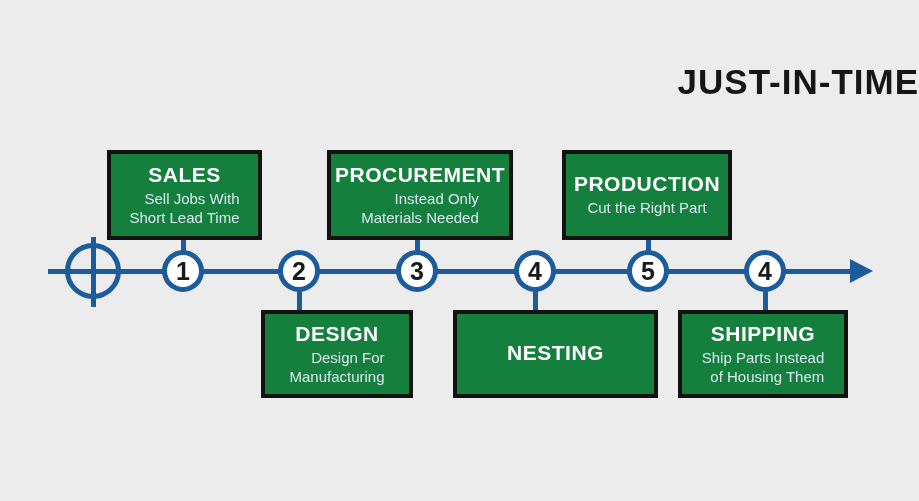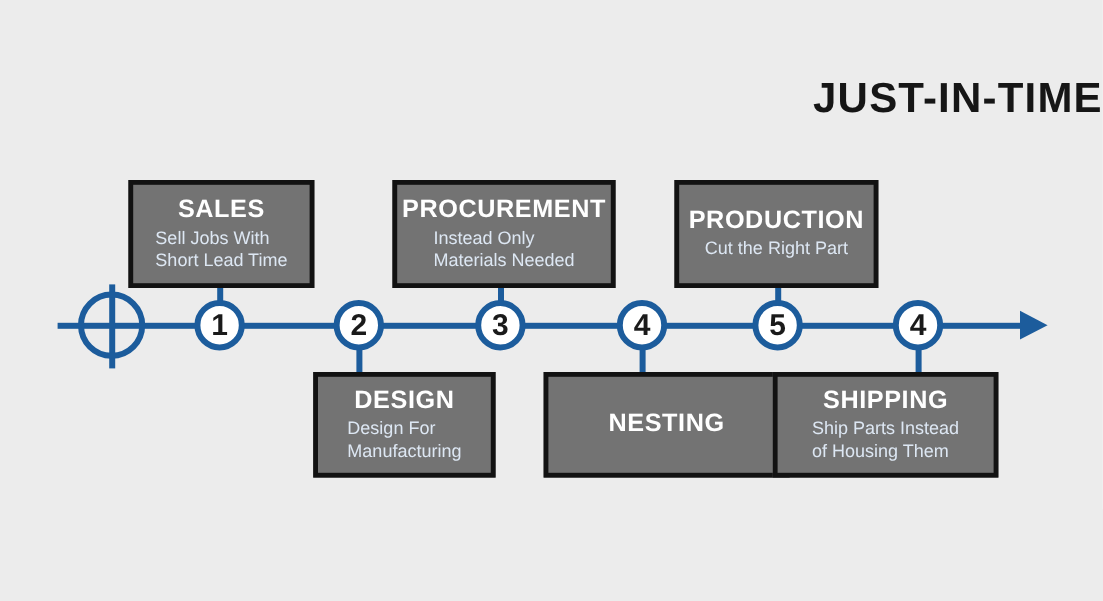--- a/index.html
+++ b/index.html
@@ -78,26 +78,26 @@
     align-items: center;
     justify-content: center;
     font-size: 25px;
     font-weight: bold;
     color: #1a1a1a;
   }
   .step-box {
     position: absolute;
     box-sizing: border-box;
     border: 4px solid #121212;
-    background: #737373;
+    background: #15803d;
     display: flex;
     flex-direction: column;
     align-items: center;
     justify-content: center;
-    text-align: left;
+    text-align: right;
     padding: 4px 2px;
   }
   .box-title {
     font-size: 21px;
     font-weight: bold;
     color: #ffffff;
     letter-spacing: 0.5px;
     margin-bottom: 3px;
   }
   .box-sub {
@@ -164,19 +164,19 @@
   </div>
 
   <div class="step-box" style="left:225px; top:310px; width:152px; height:88px;margin-left:36px;">
     <div class="box-title">DESIGN</div>
     <div class="box-sub">Design For
 Manufacturing</div>
   </div>
   <div class="step-box" style="left:453px; top:310px; width:205px; height:88px;">
     <div class="box-title">NESTING</div>
   </div>
-  <div class="step-box" style="left:644px; top:310px; width:188px; height:88px;">
+  <div class="step-box" style="left:678px; top:310px; width:170px; height:88px;">
     <div class="box-title">SHIPPING</div>
     <div class="box-sub">Ship Parts Instead
 of Housing Them</div>
   </div>
 
 </div>
 
 </body></html>

